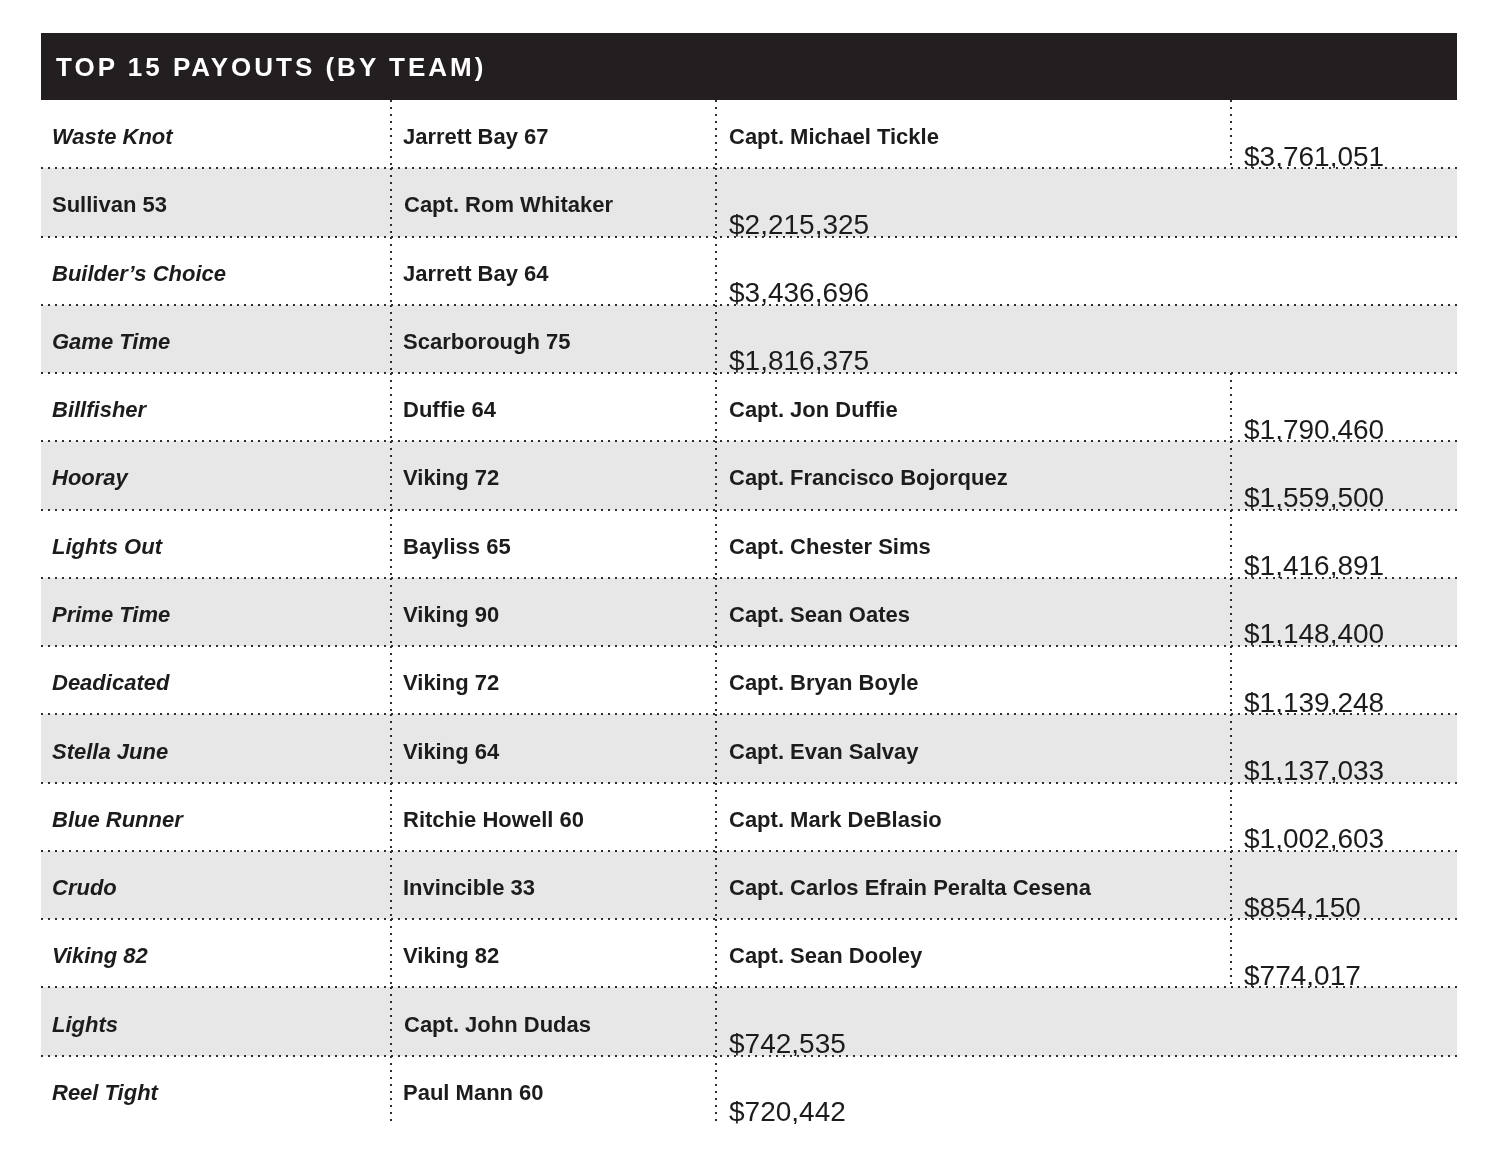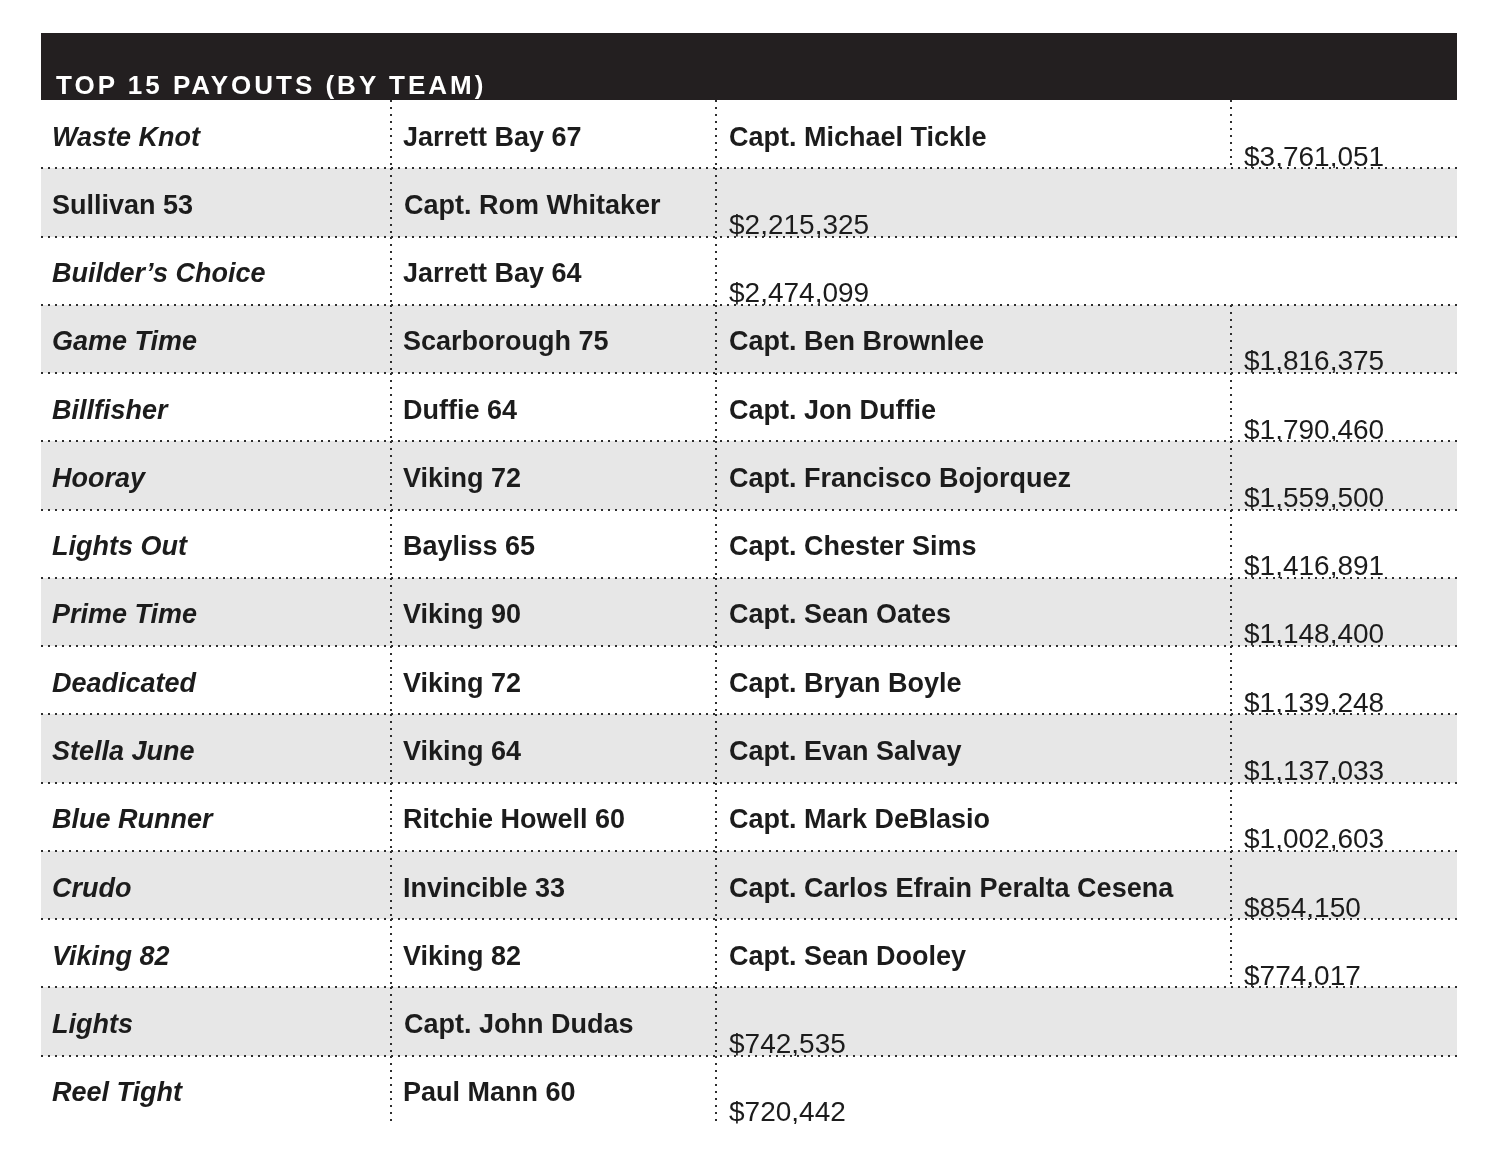--- a/index.html
+++ b/index.html
@@ -14,21 +14,21 @@
   .table-wrap {
     position: absolute;
     left: 41px;
     top: 33px;
     width: 1416px;
   }
   .thead {
     height: 67px;
     background: #231f20;
     display: flex;
-    align-items: flex-end;
+    align-items: center;
     padding-left: 15px;
     box-sizing: border-box;
   }
   .thead span {
     color: #ffffff;
     font-size: 26px;
     font-weight: 700;
     letter-spacing: 3px;
     transform: translateY(1px);
   }
@@ -51,21 +51,21 @@
     height: 2px;
     background: repeating-linear-gradient(90deg, #2e2e2e 0 2px, transparent 2px 7px);
     z-index: 2;
   }
   .cell {
     position: relative;
     display: flex;
     align-items: center;
     box-sizing: border-box;
     color: #1c1c1c;
-    font-size: 27px;
+    font-size: 22px;
     font-weight: 700;
     white-space: nowrap;
     overflow: hidden;
   }
   
   .cell.c1::before, .cell.c2::before, .cell.c3::before {
     content: "";
     position: absolute;
     right: 0;
     top: 0;
@@ -115,32 +115,29 @@
         </div>
       </div>
       <div class="row">
         <div class="cell c1">
           <span>Builder’s Choice</span>
         </div>
         <div class="cell c2">
           <span>Jarrett Bay 64</span>
         </div>
         <div class="cell c4">
-          <span>$2,474,099</span>
+          <span>$3,436,696</span>
         </div>
       </div>
       <div class="row">
         <div class="cell c1">
           <span>Game Time</span>
         </div>
         <div class="cell c2">
           <span>Scarborough 75</span>
-        </div>
-        <div class="cell c3">
-          <span>Capt. Ben Brownlee</span>
         </div>
         <div class="cell c4">
           <span>$1,816,375</span>
         </div>
       </div>
       <div class="row">
         <div class="cell c1">
           <span>Billfisher</span>
         </div>
         <div class="cell c2">

